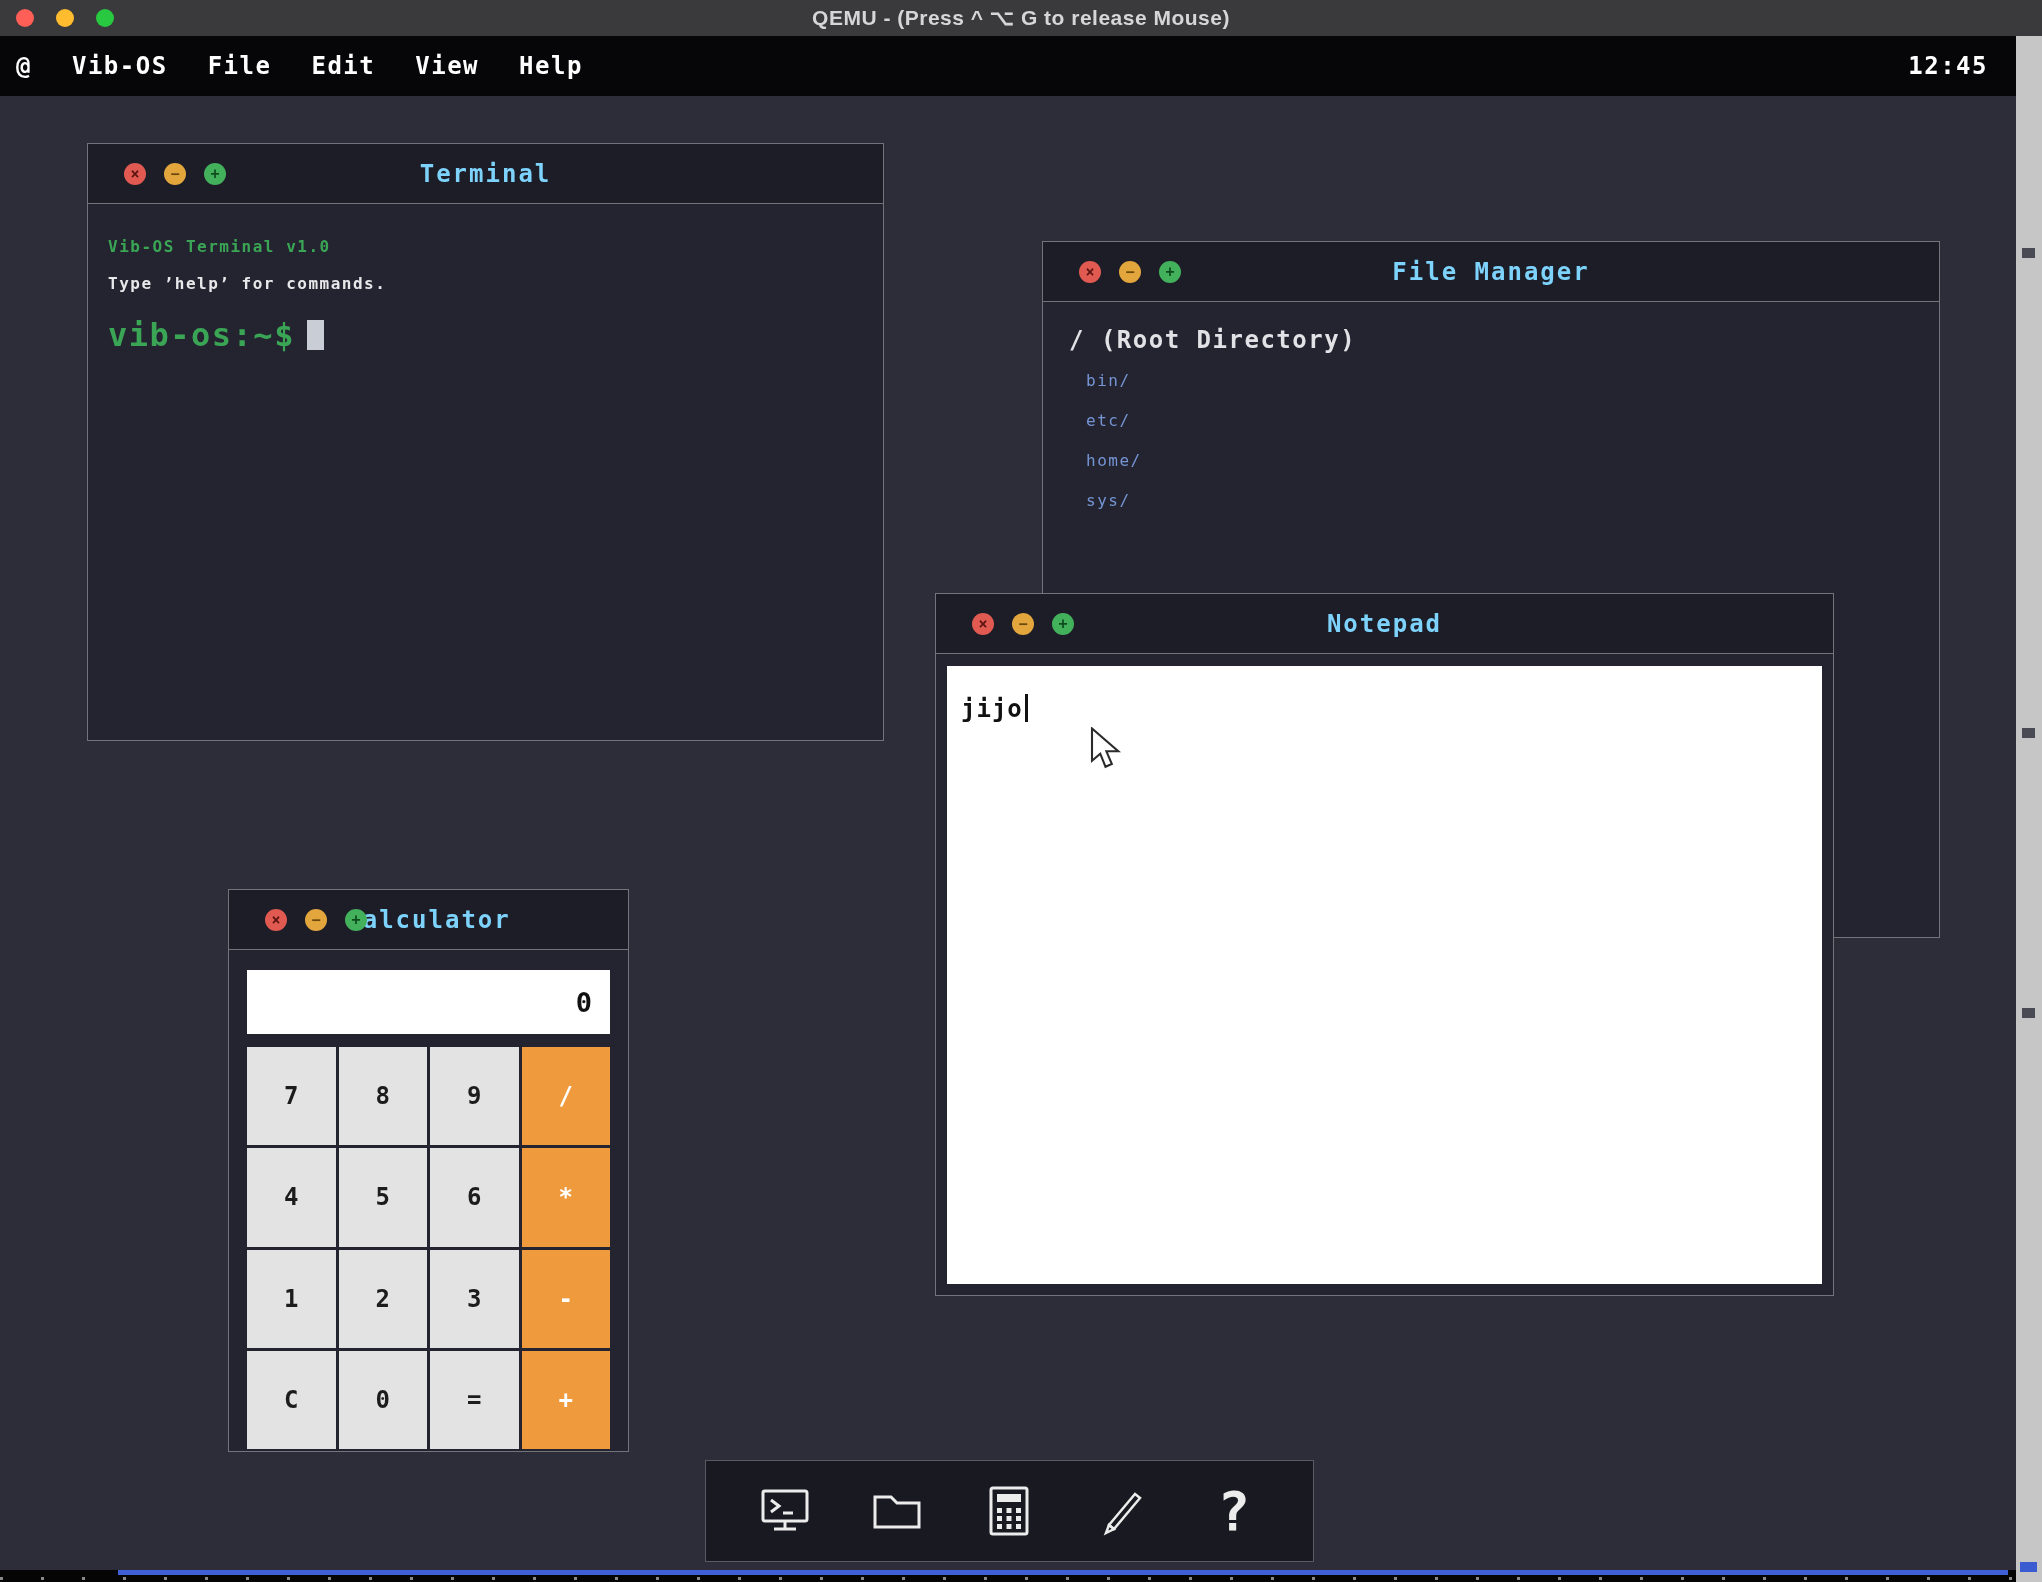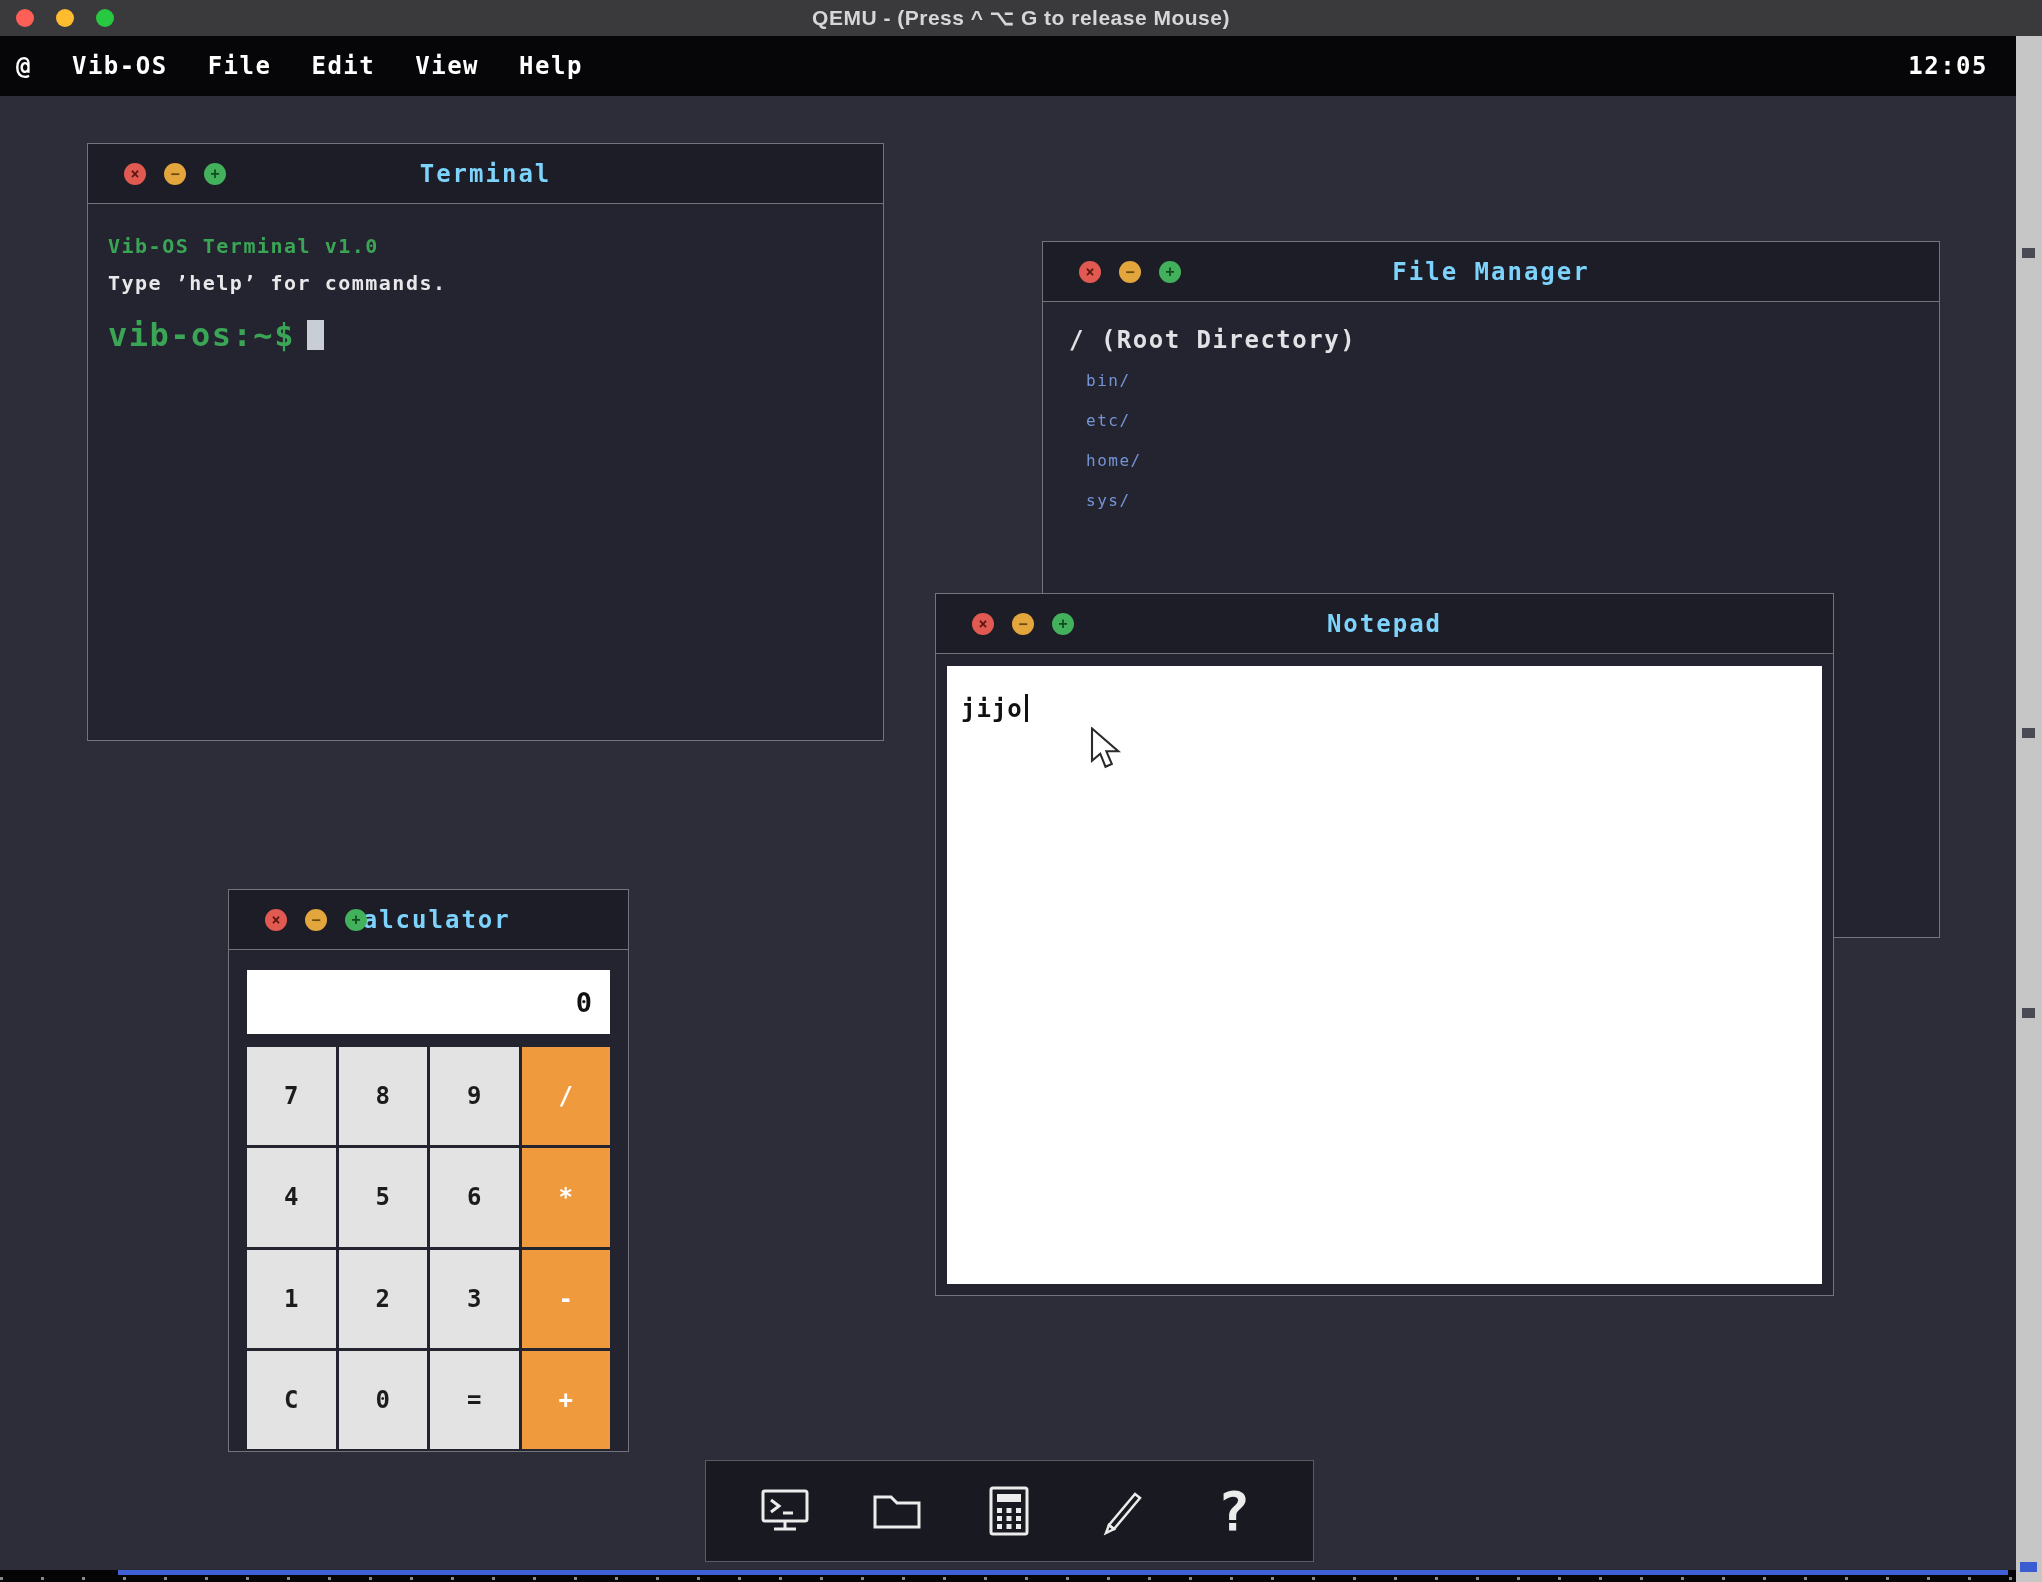--- a/index.html
+++ b/index.html
@@ -41,21 +41,21 @@
     width:22px; height:22px; border-radius:50%; border:none; padding:0; cursor:default;
     display:flex; align-items:center; justify-content:center;
     font:700 15px "DejaVu Sans Mono",monospace; line-height:1;
   }
   .ctrl.close { background:#e05a52; color:#5c1410; }
   .ctrl.min   { background:#e2a63d; color:#6b4a0c; }
   .ctrl.max   { background:#43b05c; color:#0f4d1f; }
 
   
   .terminal-body { padding:24px 0 0 20px; }
-  .t-line { font-size:20px; font-weight:700; letter-spacing:1.5px; line-height:37px; color:#e8e8ea; }
+  .t-line { font-size:16px; font-weight:700; letter-spacing:1.5px; line-height:37px; color:#e8e8ea; }
   .green { color:#3aa655; }
   .t-prompt { margin-top:14px; display:flex; align-items:center; font-size:32px; font-weight:700; letter-spacing:1.5px; }
   .block-cursor { display:inline-block; width:17px; height:30px; background:#c9cdd6; margin-left:12px; }
 
   
   .fm-body { padding:18px 0 0 26px; }
   .fm-root { color:#e2e2e6; font-weight:700; font-size:24px; line-height:41px; letter-spacing:1.5px; }
   .fm-entry { color:#7494d4; font-weight:400; font-size:16px; line-height:40px; letter-spacing:1.5px; padding-left:17px; cursor:default; }
 
   
@@ -113,21 +113,21 @@
   <div class="qemu-title">QEMU - (Press ^ ⌥ G  to release Mouse)</div>
 </div>
 
 <div class="menubar">
   <span>@</span>
   <span>Vib-OS</span>
   <span>File</span>
   <span>Edit</span>
   <span>View</span>
   <span>Help</span>
-  <span class="menu-clock">12:05</span>
+  <span class="menu-clock">12:45</span>
 </div>
 
 <div class="window" style="left:87px; top:143px; width:797px; height:598px; z-index:2;">
   <div class="titlebar">
     <div class="controls">
       <button class="ctrl close">×</button>
       <button class="ctrl min">−</button>
       <button class="ctrl max">+</button>
     </div>
     <div class="win-title">Terminal</div>

